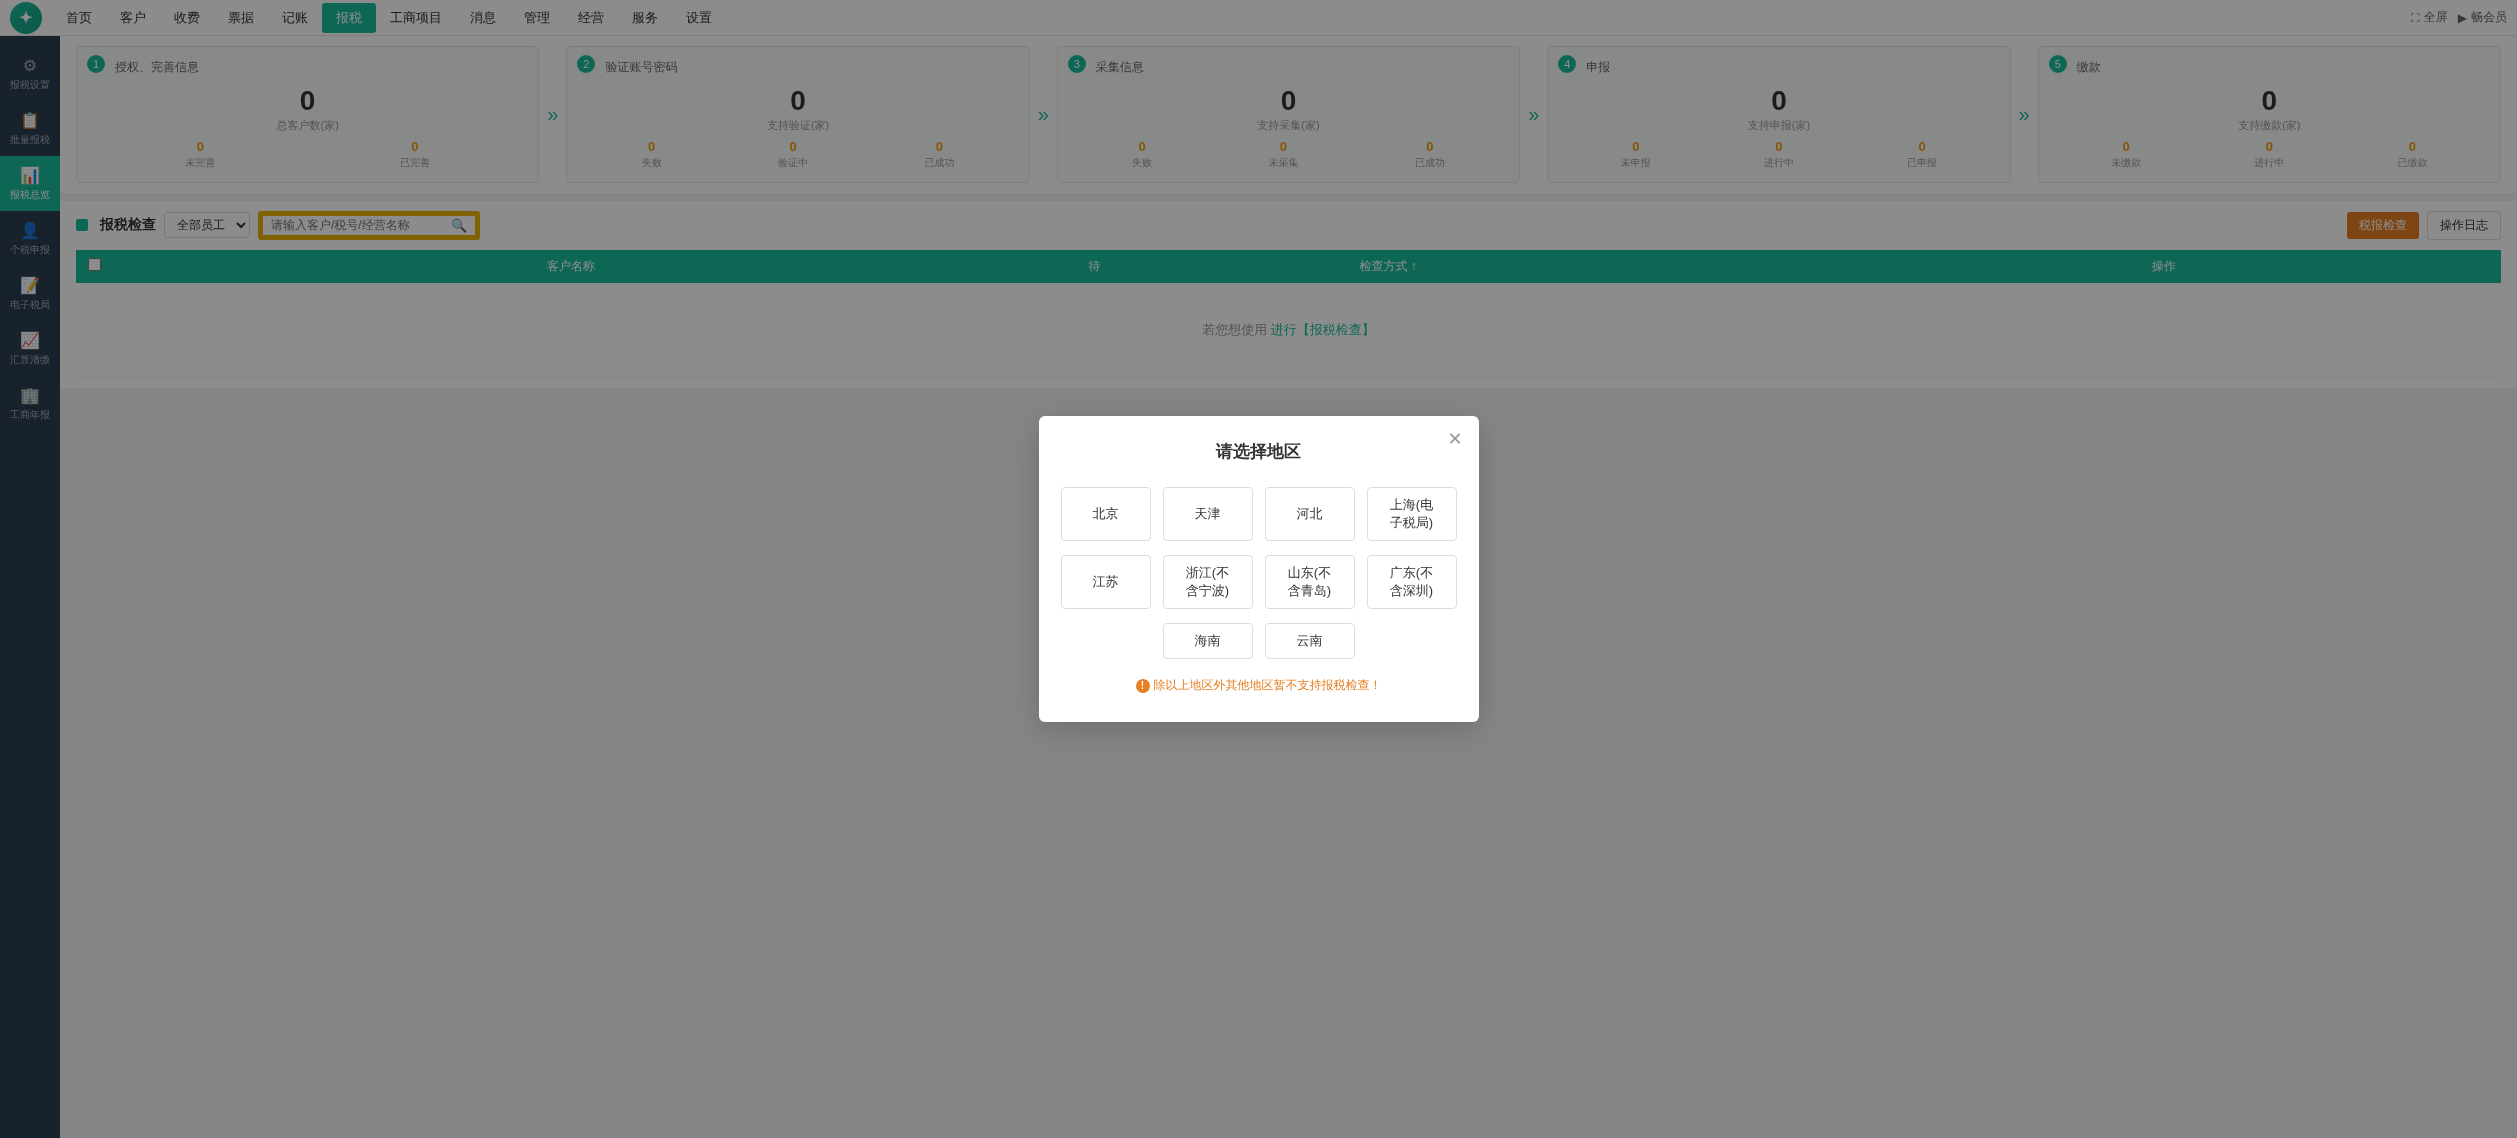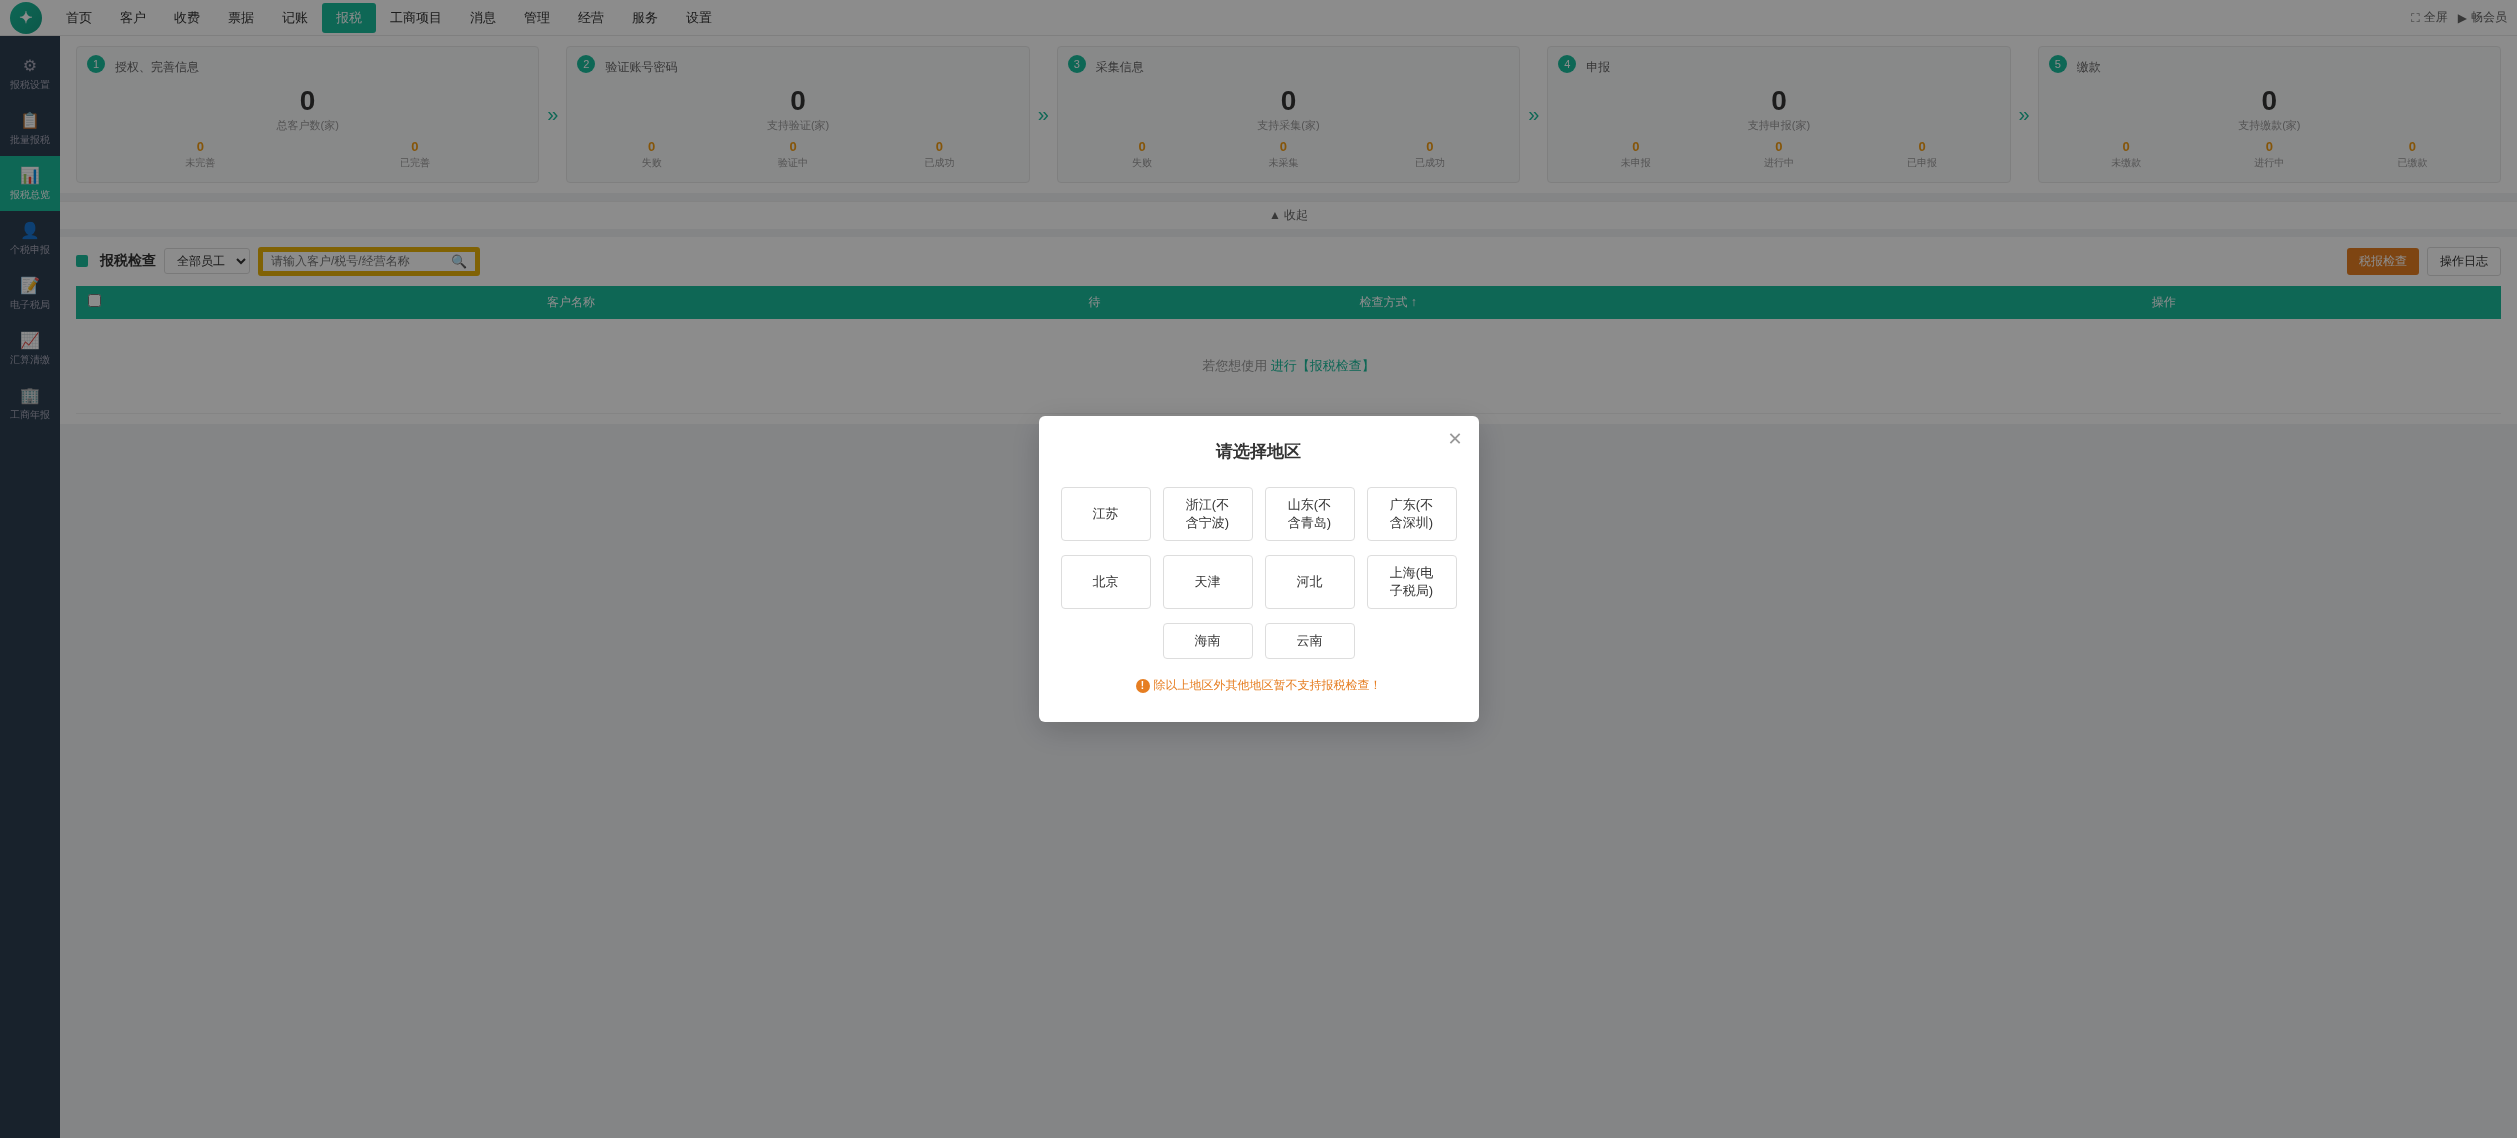--- a/index.html
+++ b/index.html
@@ -535,24 +535,20 @@
 
     <div class="flow-card-stat">
       <span class="stat-val">0</span>
       <span class="stat-label">已缴款</span>
     </div>
   </div>
   </div>
         </div>
     </div>
 
-    <div class="collapse-bar">
-      <span>▲</span>
-      <span>收起</span>
-    </div>
 
     <div class="tax-check-section">
       <div class="tax-check-header">
         <span class="teal-square"></span>
         <span class="section-title">报税检查</span>
         <div class="filter-bar">
           <select class="filter-select">
             <option>全部员工</option>
           </select>
           <div class="search-input-wrap">
@@ -590,30 +586,30 @@
     </div>
   </div>
 </div>
 
 <div class="modal-overlay" id="modal-overlay">
   <div class="modal-box">
     <div class="modal-close" id="modal-close">✕</div>
     <div class="modal-title">请选择地区</div>
     <div class="region-grid" id="region-grid">
         <div class="region-row">
+          <button class="region-btn">北京</button>
+          <button class="region-btn">天津</button>
+          <button class="region-btn">河北</button>
+          <button class="region-btn">上海(电子税局)</button>
+        </div>
+        <div class="region-row">
           <button class="region-btn">江苏</button>
           <button class="region-btn">浙江(不含宁波)</button>
           <button class="region-btn">山东(不含青岛)</button>
           <button class="region-btn">广东(不含深圳)</button>
-        </div>
-        <div class="region-row">
-          <button class="region-btn">北京</button>
-          <button class="region-btn">天津</button>
-          <button class="region-btn">河北</button>
-          <button class="region-btn">上海(电子税局)</button>
         </div>
         <div class="region-row">
           <button class="region-btn">海南</button>
           <button class="region-btn">云南</button>
         </div>
       </div>
     <div class="warning-text">
       <span class="warning-icon">!</span>
       <span>除以上地区外其他地区暂不支持报税检查！</span>
     </div>

